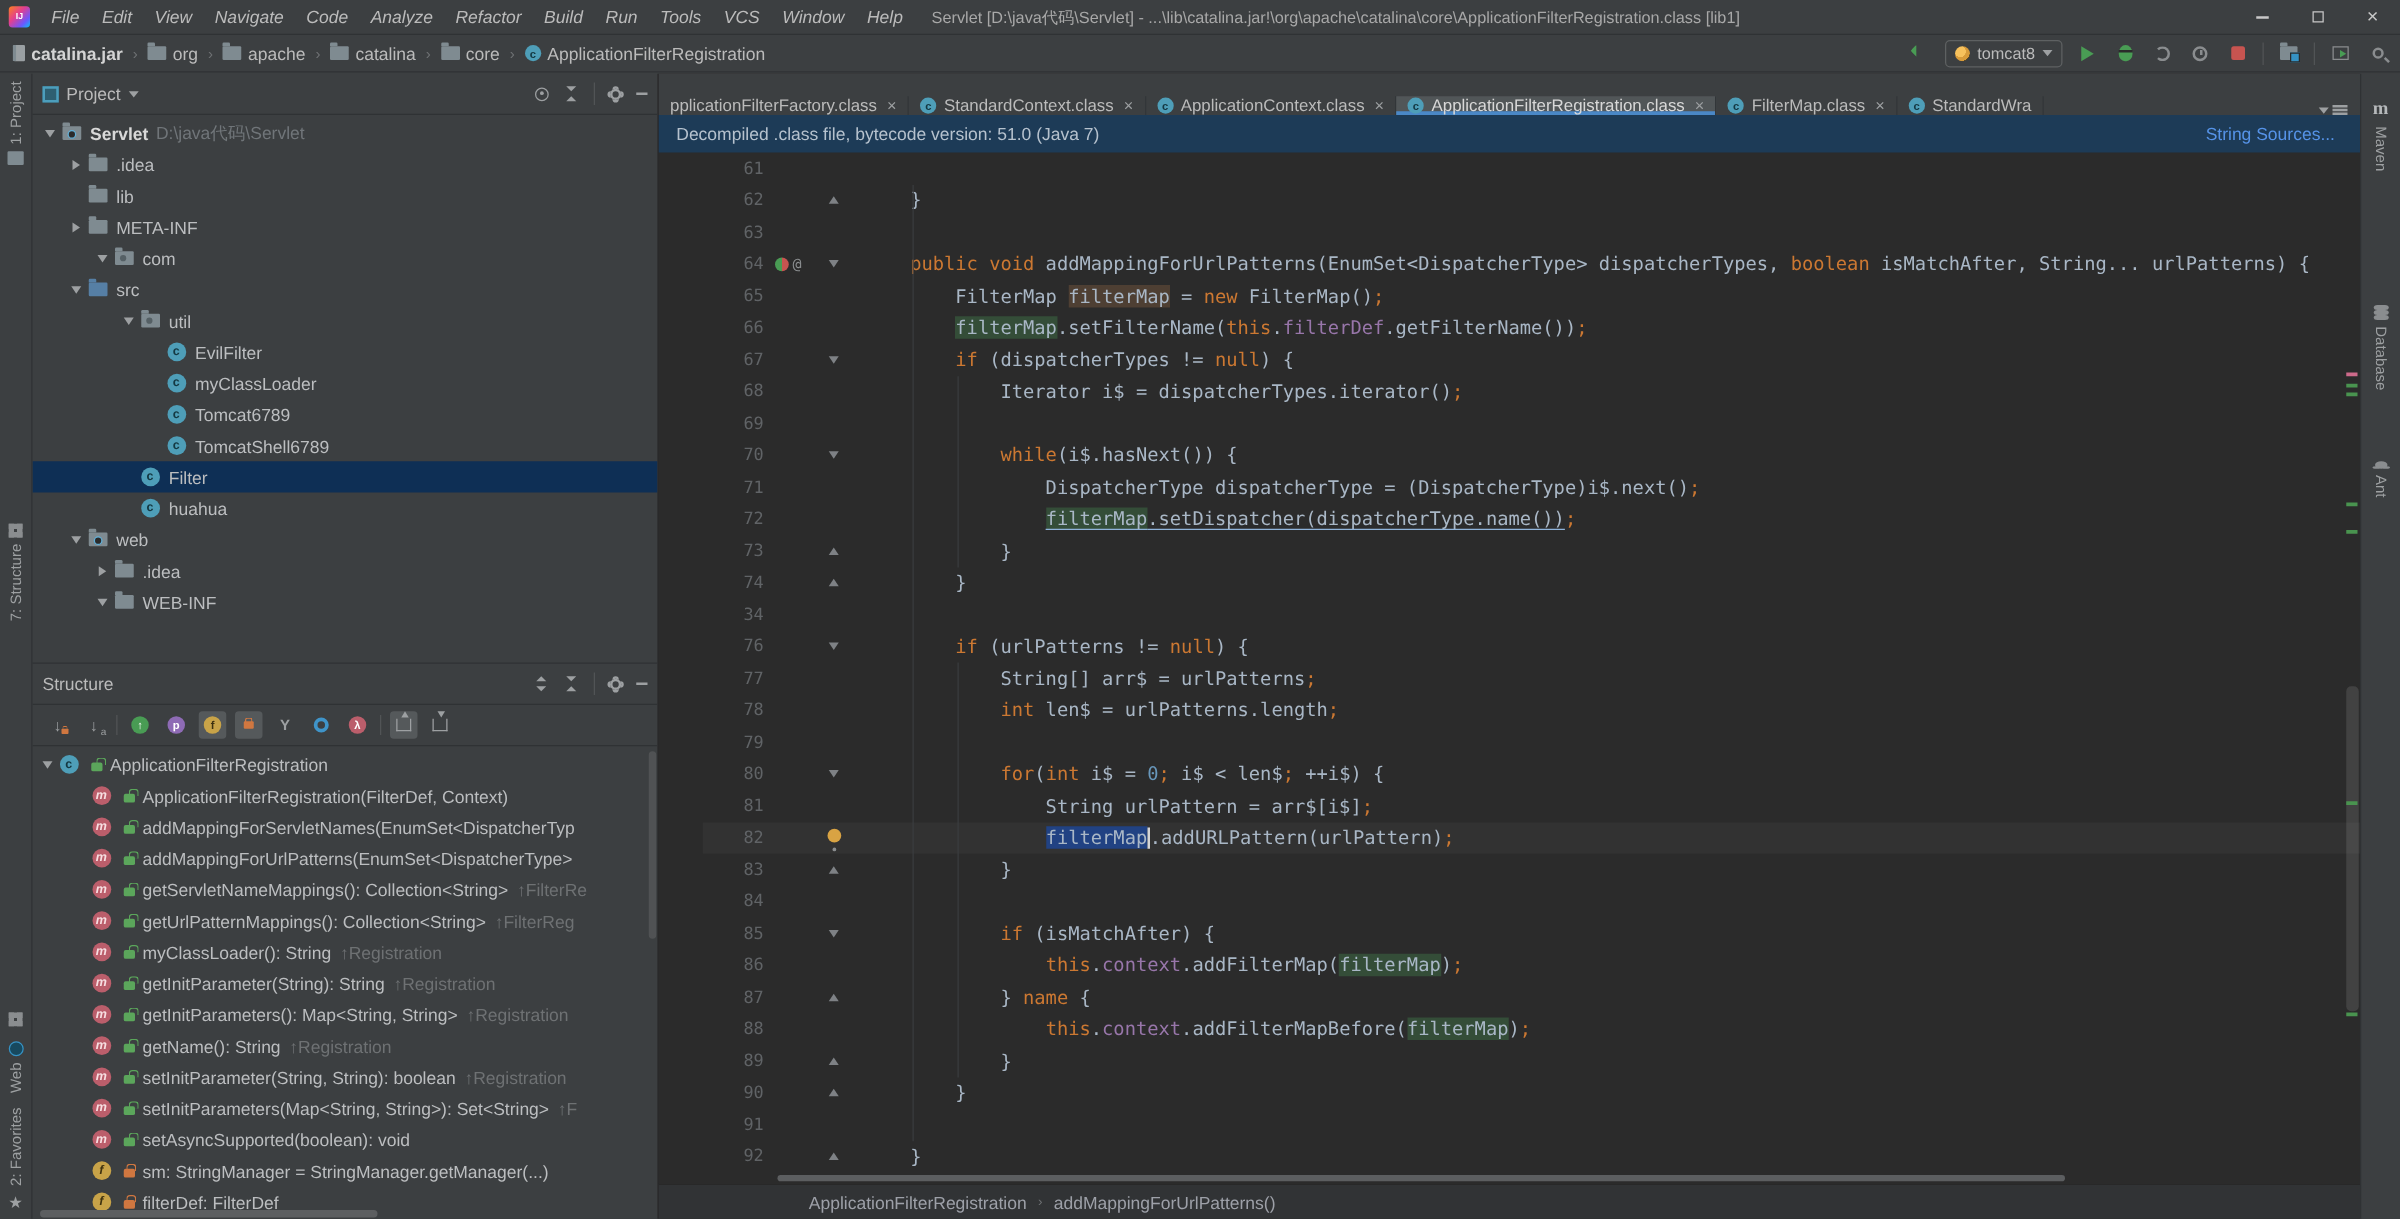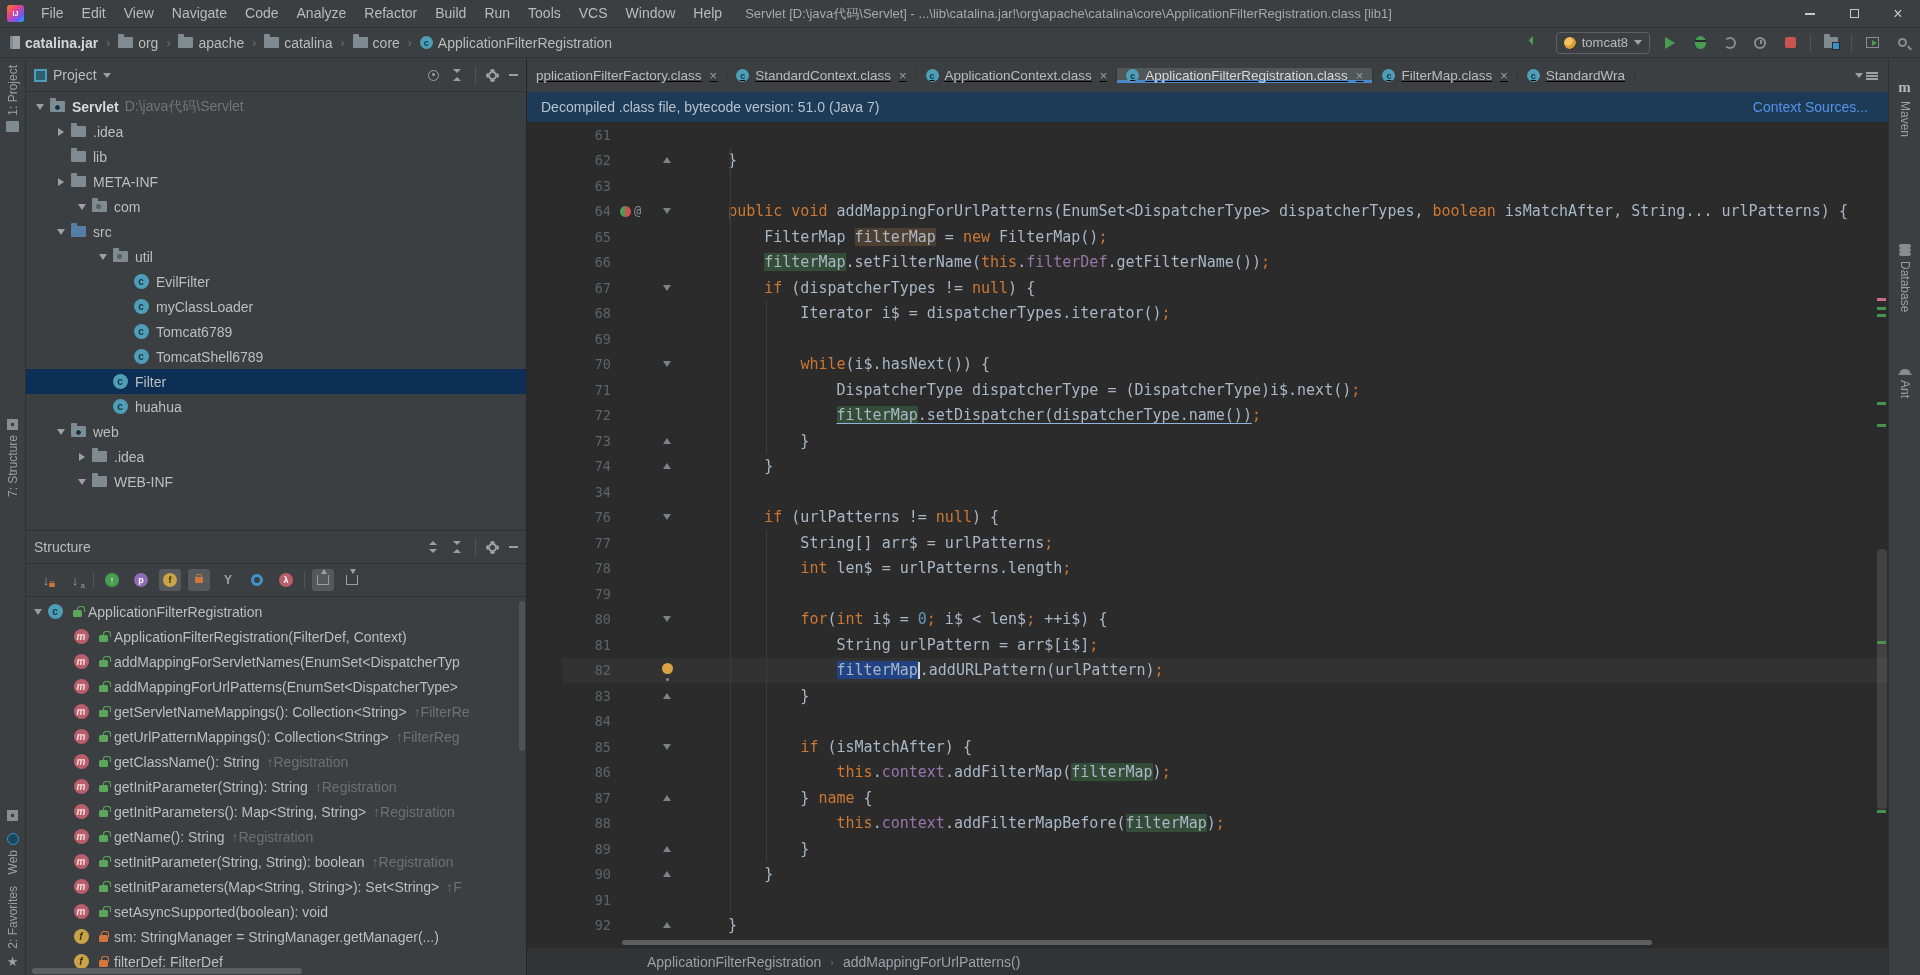--- a/index.html
+++ b/index.html
@@ -8,21 +8,21 @@
   :root{
     --bg:#3c3f41; --editor:#2b2b2b; --border:#323232; --accent:#4a88c7; --sel-row:#0e2f55;
     --notif:#1d3b57; --link:#5693e8; --kw:#cc7832; --num:#6897bb; --fld:#9876aa; --txt:#a9b7c6;
     --ln:#606366; --usage:#344d38; --write:#4e3f33; --curline:#323232; --selbg:#214283; --ui:#bbbbbb;
   }
   
   .titlebar{height:28px;background:#3c3f41;display:flex;align-items:center;border-bottom:1px solid #2f3234;}
   .logo{width:17px;height:17px;margin:0 8px 0 7px;border-radius:3px;
     background:linear-gradient(135deg,#fc801d 0%,#e33f8f 40%,#6b57ff 75%,#07c3f2 100%);
     display:flex;align-items:center;justify-content:center;color:#fff;font-size:7px;font-weight:bold;}
-  .menu-item{color:#bbb;font-size:14px;padding:0 9px;line-height:27px;cursor:default;}
+  .menu-item{color:#bbb;font-size:14px;padding:0 9px;line-height:27px;cursor:default;font-style:italic;}
   .win-title{color:#a8a8a8;font-size:13px;margin-left:14px;white-space:nowrap;overflow:hidden;flex:1 1 auto;}
   .wbtns{display:flex;align-items:center;height:100%;}
   .wbtn{width:44px;height:100%;display:flex;align-items:center;justify-content:center;color:#c8c8c8;font-size:14px;}
   .wbtn .bar{width:10px;height:2px;background:#c8c8c8;}
   .wbtn .sq{width:9px;height:9px;border:1.5px solid #c8c8c8;}
   
   .toolbar{height:30px;display:flex;align-items:center;border-bottom:1px solid #2f3234;padding:0 8px;}
   .crumbs{display:flex;align-items:center;gap:4px;}
   .crumb{display:flex;align-items:center;gap:5px;color:#bbb;font-size:14px;padding:1px 2px;}
   .crumb.bold .clabel{font-weight:bold;color:#d4d4d4;}
@@ -119,21 +119,21 @@
   .ybranch{color:#9da0a2;font-size:12px;font-weight:bold;}
   .autoscr{width:12px;height:10px;border:1.5px solid #9da0a2;border-top:none;position:relative;}
   .autoscr:after{content:"";position:absolute;left:3px;top:-6px;width:0;height:0;border-left:3px solid transparent;border-right:3px solid transparent;}
   .autoscr.up:after{border-bottom:5px solid #9da0a2;}
   .autoscr.dn:after{border-top:5px solid #9da0a2;}
   .locksm{width:8px;height:6px;background:#d07740;border-radius:1px;position:relative;display:inline-block;}
   .locksm:before{content:"";position:absolute;top:-3px;left:1px;width:4px;height:4px;border:1.3px solid #d07740;border-bottom:none;border-radius:2px 2px 0 0;}
   .sup{color:#6e7173;margin-left:7px;}
   
   .editcol{flex:1 1 auto;display:flex;flex-direction:column;position:relative;background:var(--editor);min-width:0;}
-  .tabbar{height:33px;background:#3c3f41;display:flex;align-items:center;flex:0 0 33px;overflow:hidden;text-decoration:underline;}
+  .tabbar{height:33px;background:#3c3f41;display:flex;align-items:flex-end;flex:0 0 33px;overflow:hidden;}
   .tab{display:flex;align-items:center;gap:6px;padding:0 9px;color:#bbb;font-size:13.5px;border-right:1px solid #323639;white-space:nowrap;}
   .tab.active{background:#515658;box-shadow:inset 0 -3px 0 var(--accent);color:#d8d8d8;}
   .tab .x{color:#9da0a2;font-size:13px;margin-left:2px;}
   .tablist-btn{margin-left:auto;display:flex;align-items:center;gap:3px;padding:0 10px;}
   .tablist-btn .bars{width:12px;height:8px;border-top:2px solid #9da0a2;border-bottom:2px solid #9da0a2;background:linear-gradient(#9da0a2,#9da0a2) center/12px 2px no-repeat;}
   .notif{height:30px;flex:0 0 30px;background:var(--notif);display:flex;align-items:center;padding:0 14px;color:#b6c2ce;font-size:14px;}
   .notif .act{margin-left:auto;color:var(--link);margin-right:6px;}
   .codewrap{flex:1 1 auto;position:relative;overflow:hidden;font-family:"DejaVu Sans Mono","Liberation Mono",monospace;font-size:15px;margin-left:35px;}
   .line{height:25.5px;display:flex;align-items:center;position:relative;white-space:pre;}
   .line.cur{background:var(--curline);}
@@ -534,21 +534,21 @@
             </span>
             <span class="lock g"></span>
             <span>getUrlPatternMappings(): Collection&lt;String&gt;</span>
             <span class="sup">↑FilterReg</span>
           </div>
           <div class="trow" style="padding-left: 46px;">
             <span class="ticon">
               <span class="cir m">m</span>
             </span>
             <span class="lock g"></span>
-            <span>getClassName(): String</span>
+            <span>myClassLoader(): String</span>
             <span class="sup">↑Registration</span>
           </div>
           <div class="trow" style="padding-left: 46px;">
             <span class="ticon">
               <span class="cir m">m</span>
             </span>
             <span class="lock g"></span>
             <span>getInitParameter(String): String</span>
             <span class="sup">↑Registration</span>
           </div>
@@ -641,21 +641,21 @@
           <span class="cir class" style="width: 13px; height: 13px; font-size: 9px; flex: 0 0 13px;">c</span>
           <span>StandardWra</span>
         </div>
         <div class="tablist-btn">
           <span class="chev"></span>
           <span class="bars"></span>
         </div>
       </div>
     <div class="notif">
       <span>Decompiled .class file, bytecode version: 51.0 (Java 7)</span>
-      <span class="act">Context Sources...</span>
+      <span class="act">String Sources...</span>
     </div>
     <div id="codewrap" class="codewrap">
         <div class="line"><span class="lnum">61</span><span class="gic"></span><span class="foldc"></span><span class="code" style="padding-left: 14px;"></span></div>
         <div class="line"><span class="lnum">62</span><span class="gic"></span><span class="foldc"><span class="fold-u"></span></span><span class="code" style="padding-left: 14px;"><span class="d">    }</span></span></div>
         <div class="line"><span class="lnum">63</span><span class="gic"></span><span class="foldc"></span><span class="code" style="padding-left: 14px;"></span></div>
         <div class="line"><span class="lnum">64</span><span class="gic"><span class="ovr"></span><span class="ann">@</span></span><span class="foldc"><span class="fold-d"></span></span><span class="code" style="padding-left: 14px;"><span class="d">    </span><span class="k">public</span><span class="d"> </span><span class="k">void</span><span class="d"> addMappingForUrlPatterns(EnumSet&lt;DispatcherType&gt; dispatcherTypes, </span><span class="k">boolean</span><span class="d"> isMatchAfter, String... urlPatterns) {</span></span></div>
         <div class="line"><span class="lnum">65</span><span class="gic"></span><span class="foldc"></span><span class="code" style="padding-left: 14px;"><span class="d">        FilterMap </span><span class="hlw">filterMap</span><span class="d"> = </span><span class="k">new</span><span class="d"> FilterMap()</span><span class="s">;</span></span></div>
         <div class="line"><span class="lnum">66</span><span class="gic"></span><span class="foldc"></span><span class="code" style="padding-left: 14px;"><span class="d">        </span><span class="hl">filterMap</span><span class="d">.setFilterName(</span><span class="k">this</span><span class="d">.</span><span class="f">filterDef</span><span class="d">.getFilterName())</span><span class="s">;</span></span></div>
         <div class="line"><span class="lnum">67</span><span class="gic"></span><span class="foldc"><span class="fold-d"></span></span><span class="code" style="padding-left: 14px;"><span class="d">        </span><span class="k">if</span><span class="d"> (dispatcherTypes != </span><span class="k">null</span><span class="d">) {</span></span></div>
         <div class="line"><span class="lnum">68</span><span class="gic"></span><span class="foldc"></span><span class="code" style="padding-left: 14px;"><span class="d">            Iterator i$ = dispatcherTypes.iterator()</span><span class="s">;</span></span></div>

